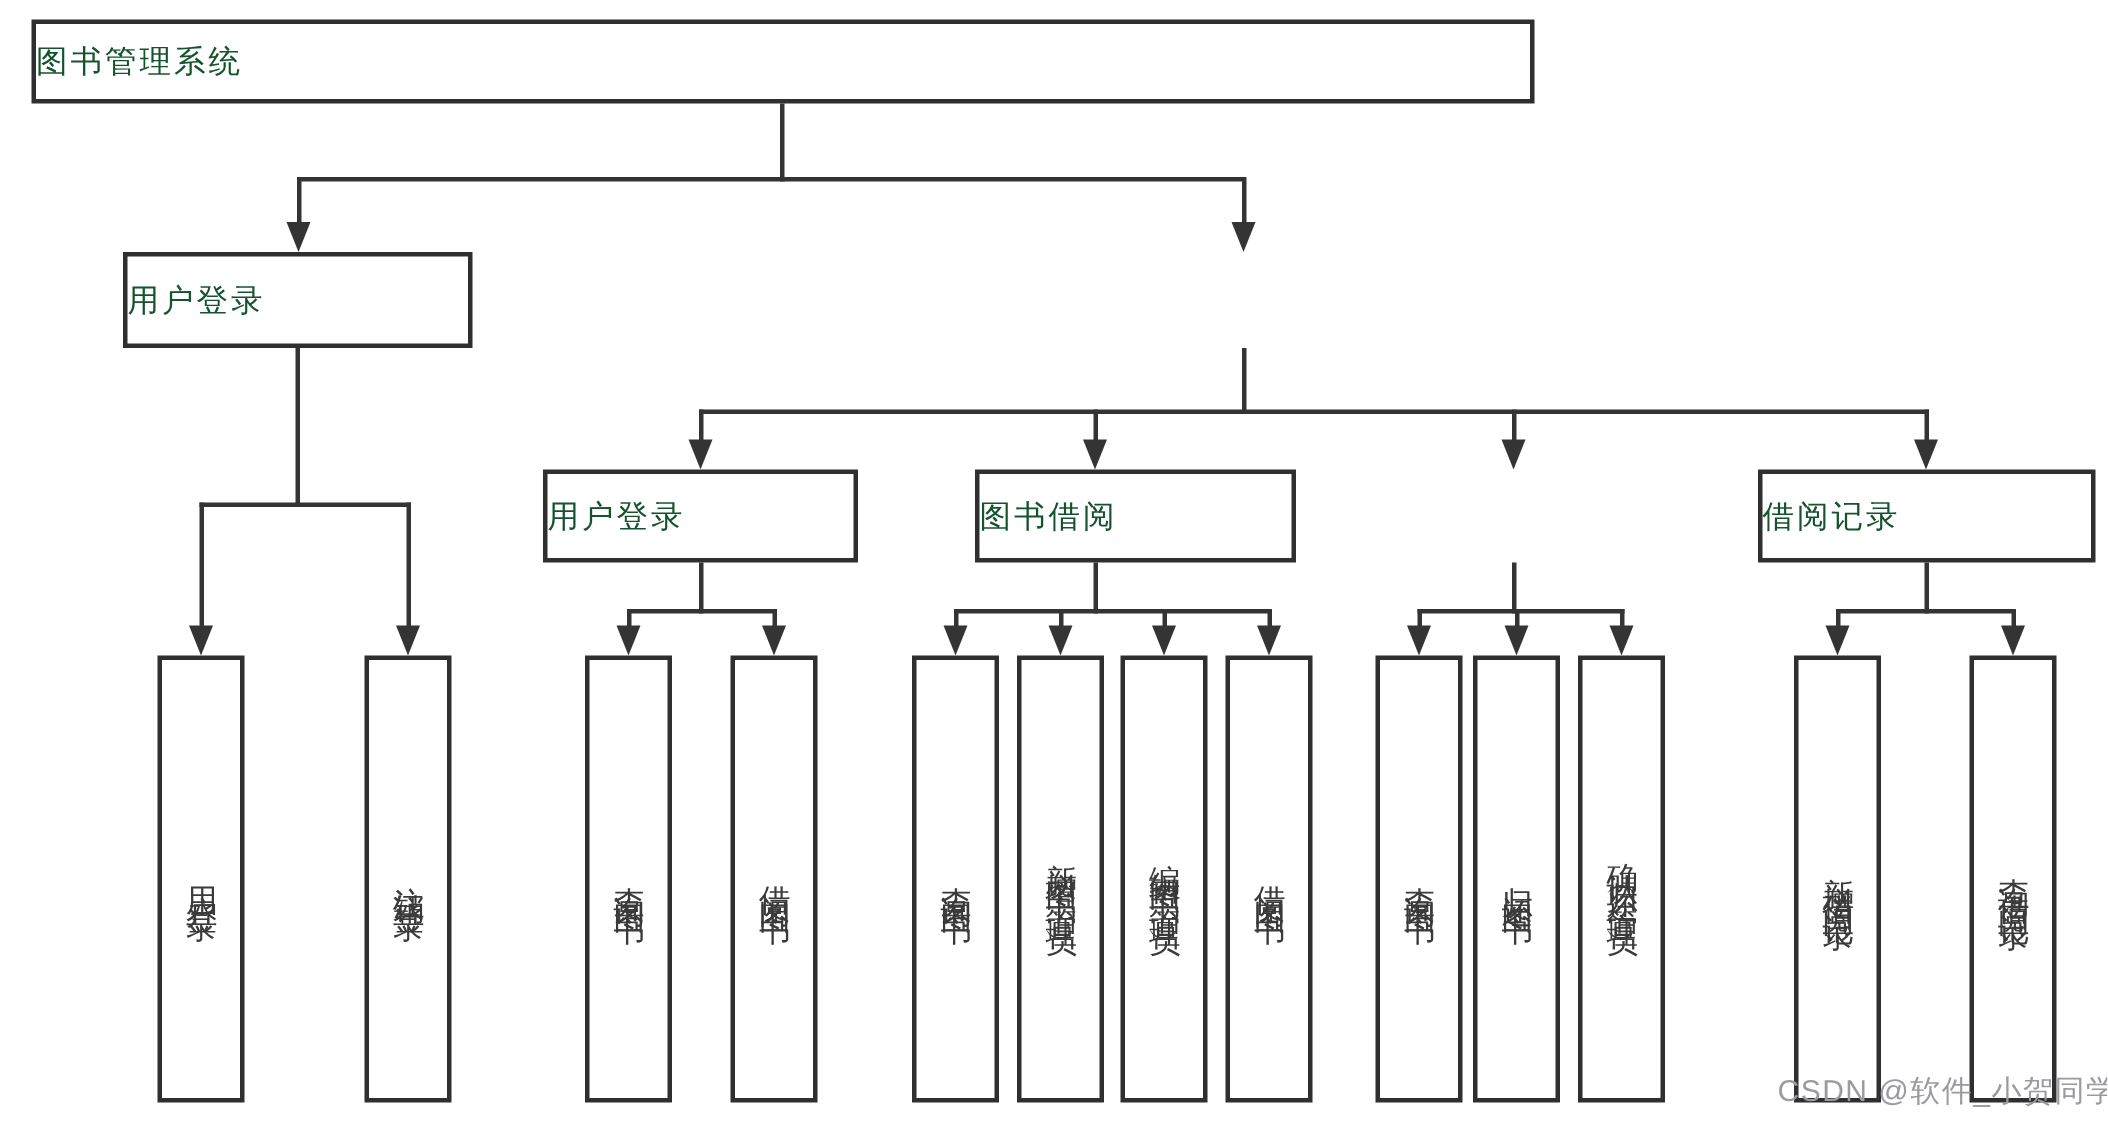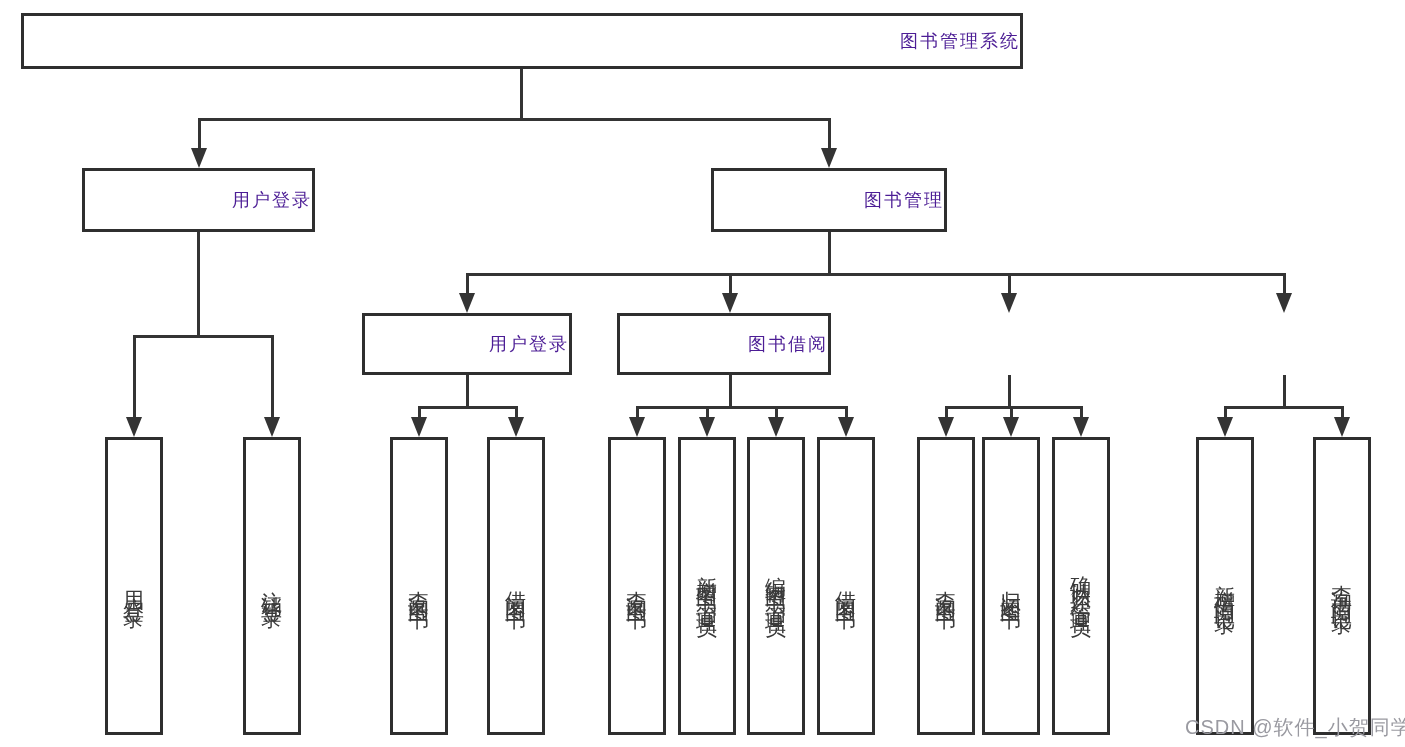--- a/index.html
+++ b/index.html
@@ -3,22 +3,22 @@
 <meta charset="utf-8">
 <style>
   html,body{margin:0;padding:0;background:#ffffff;}
   .canvas{
     position:relative;width:1405px;height:747px;background:#ffffff;
     font-family:"Liberation Sans","DejaVu Sans",sans-serif;
     color:#3a3a3a;overflow:hidden;
   }
   .box{
     position:absolute;box-sizing:border-box;border:3px solid #2f2f2f;background:#ffffff;
-    display:flex;align-items:center;justify-content:flex-end;
-    font-size:18px;letter-spacing:2px;color:#4c1d95;
+    display:flex;align-items:center;justify-content:flex-start;
+    font-size:21px;letter-spacing:2px;color:#14532d;
   }
   .leaf{
     position:absolute;box-sizing:border-box;border:3px solid #2f2f2f;background:#ffffff;
     top:437px;width:58px;height:298px;
     display:flex;align-items:center;justify-content:center;
   }
   .leaf span{
     writing-mode:vertical-rl;text-orientation:mixed;
     font-size:21px;letter-spacing:6px;line-height:1;color:#3a3a3a;
     white-space:nowrap;
@@ -47,23 +47,20 @@
   <div class="vline" style="left:520px;top:69px;height:52px;"></div>
   <div class="hline" style="left:198px;top:118px;width:632px;"></div>
   <div class="vline" style="left:198px;top:118px;height:32px;"></div>
   <div class="arrow" style="left:191px;top:148px;"></div>
   <div class="vline" style="left:828px;top:118px;height:32px;"></div>
   <div class="arrow" style="left:821px;top:148px;"></div>
 
   <div class="box" style="left:82px;top:168px;width:233px;height:64px;">
     <span>用户登录</span>
   </div>
-  <div class="box" style="left:711px;top:168px;width:236px;height:64px;">
-    <span>图书管理</span>
-  </div>
 
   <div class="vline" style="left:197px;top:232px;height:106px;"></div>
   <div class="hline" style="left:133px;top:335px;width:141px;"></div>
   <div class="vline" style="left:133px;top:335px;height:84px;"></div>
   <div class="arrow" style="left:126px;top:417px;"></div>
   <div class="vline" style="left:271px;top:335px;height:84px;"></div>
   <div class="arrow" style="left:264px;top:417px;"></div>
 
   <div class="vline" style="left:828px;top:232px;height:44px;"></div>
   <div class="hline" style="left:466px;top:273px;width:820px;"></div>
@@ -72,22 +69,25 @@
   <div class="vline" style="left:729px;top:273px;height:22px;"></div>
   <div class="arrow" style="left:722px;top:293px;"></div>
   <div class="vline" style="left:1008px;top:273px;height:22px;"></div>
   <div class="arrow" style="left:1001px;top:293px;"></div>
   <div class="vline" style="left:1283px;top:273px;height:22px;"></div>
   <div class="arrow" style="left:1276px;top:293px;"></div>
 
   <div class="box" style="left:362px;top:313px;width:210px;height:62px;">
     <span>用户登录</span>
   </div>
-  <div class="box" style="left:617px;top:313px;width:214px;height:62px;padding-left:21px;">
+  <div class="box" style="left:650px;top:313px;width:214px;height:62px;">
     <span>图书借阅</span>
+  </div>
+  <div class="box" style="left:1172px;top:313px;width:225px;height:62px;">
+    <span>借阅记录</span>
   </div>
 
   <div class="vline" style="left:466px;top:375px;height:34px;"></div>
   <div class="hline" style="left:418px;top:406px;width:100px;"></div>
   <div class="vline" style="left:418px;top:406px;height:13px;"></div>
   <div class="arrow" style="left:411px;top:417px;"></div>
   <div class="vline" style="left:515px;top:406px;height:13px;"></div>
   <div class="arrow" style="left:508px;top:417px;"></div>
 
   <div class="vline" style="left:729px;top:375px;height:34px;"></div>

